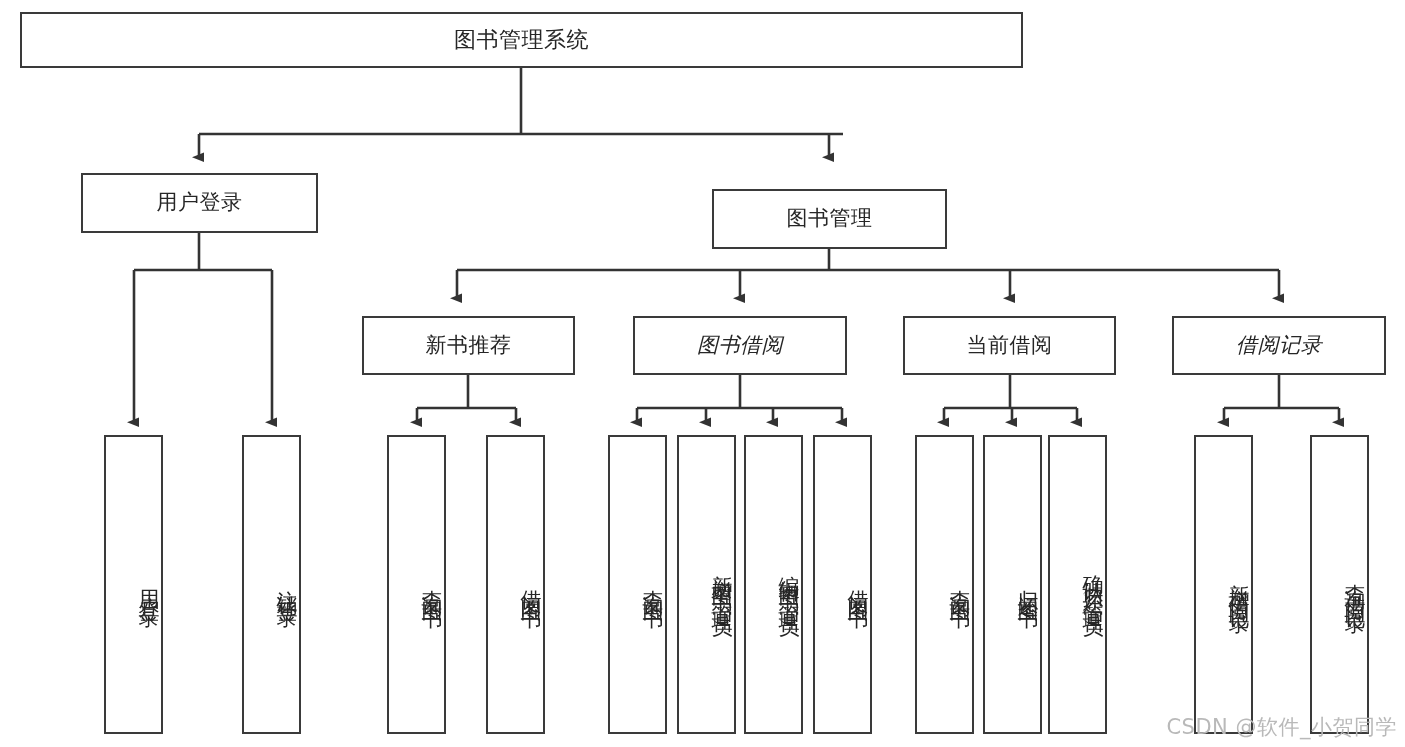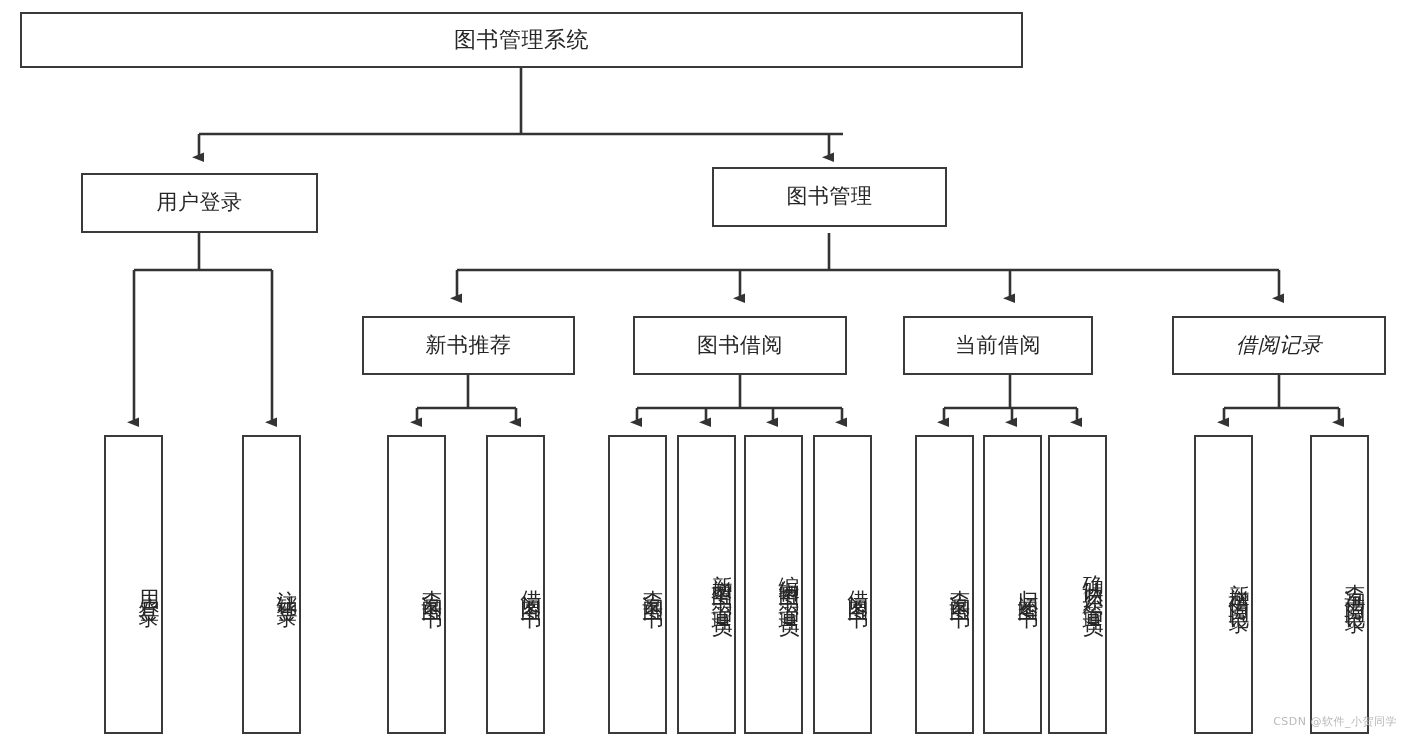--- a/index.html
+++ b/index.html
@@ -54,22 +54,22 @@
     justify-content: center;
   }
   .node.v span {
     writing-mode: vertical-rl;
     text-orientation: upright;
     display: inline-block;
   }
   .watermark {
     position: absolute;
     right: 8px;
-    bottom: 18px;
-    font-size: 11px;
+    bottom: 6px;
+    font-size: 21px;
     color: #b9b9b9;
     letter-spacing: 0.5px;
     white-space: nowrap;
   }
 </style>
 </head>
 <body>
 
 <div id="canvas">
 
@@ -123,31 +123,31 @@
     </g>
   </svg>
 
   <div class="node h root" style="left:20px; top:12px; width:1003px; height:56px;">
     <span>图书管理系统</span>
   </div>
 
   <div class="node h" style="left:81px; top:173px; width:237px; height:60px;">
     <span>用户登录</span>
   </div>
-  <div class="node h" style="left:712px; top:167px; width:235px; height:60px;">
+  <div class="node h" style="left:712px; top:189px; width:235px; height:60px;">
     <span>图书管理</span>
   </div>
 
   <div class="node h" style="left:362px; top:316px; width:213px; height:59px;justify-content:center;">
     <span>新书推荐</span>
   </div>
-  <div class="node h" style="left:633px; top:316px; width:214px; height:59px;">
+  <div class="node h" style="left:633px; top:316px; width:214px; height:59px;font-style:italic;">
     <span>图书借阅</span>
   </div>
-  <div class="node h" style="left:903px; top:316px; width:190px; height:59px;">
+  <div class="node h" style="left:903px; top:316px; width:213px; height:59px;">
     <span>当前借阅</span>
   </div>
   <div class="node h" style="left:1172px; top:316px; width:214px; height:59px;font-style:italic;">
     <span>借阅记录</span>
   </div>
 
   <div class="node v" style="left:104px; top:435px; width:59px; height:299px;">
     <span>用户登录</span>
   </div>
   <div class="node v" style="left:242px; top:435px; width:59px; height:299px;">

